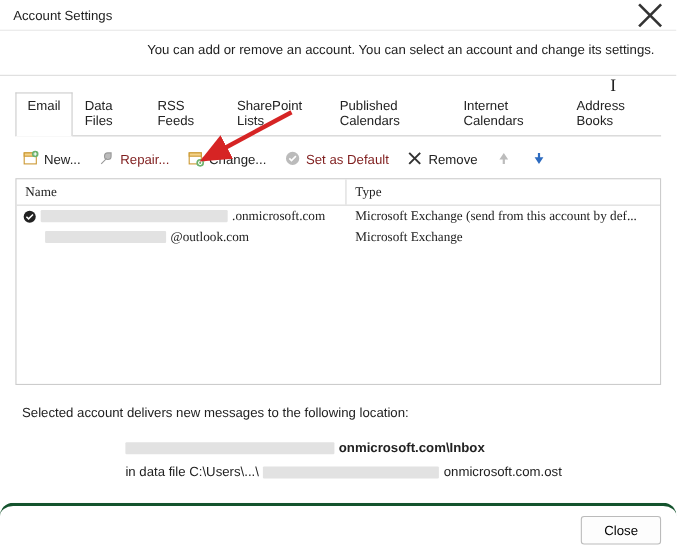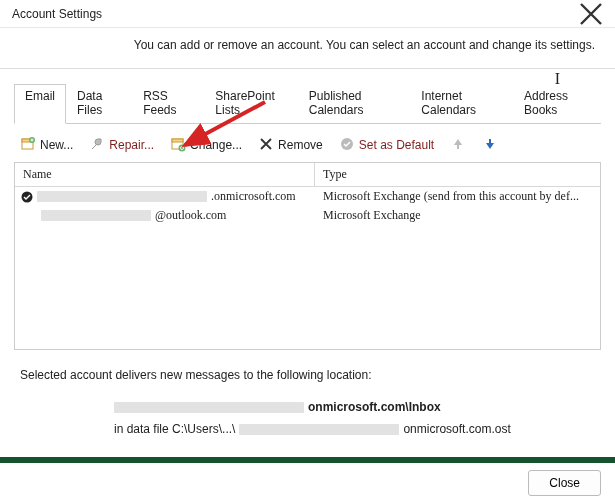--- a/index.html
+++ b/index.html
@@ -134,26 +134,27 @@
     padding: 10px 60px 10px 100px;
     font-size: 12px;
     line-height: 22px;
   }
   .delivery .l1 { display:flex; align-items:center; gap:4px; }
   .delivery .l2 { display:flex; align-items:center; gap:4px; padding-left:0;}
   .footer {
     position: absolute;
     bottom: 0; left: 0; right: 0;
     height: 46px;
-    border-top: 6px solid #14532d;
+    border-top: 3px solid #14532d;
     display: flex;
     align-items: center;
     justify-content: flex-end;
     padding: 0 14px;
     background: #fff;
+    border-radius: 12px;
   }
   .closebtn {
     border: 1px solid #bbb;
     background: #fdfdfd;
     padding: 5px 20px;
     font-size: 12px;
     border-radius: 3px;
     cursor: pointer;
   }
   .arrow {
@@ -218,36 +219,36 @@
         <svg viewBox="0 0 16 16">
             <rect x="2" y="3" width="11" height="10" fill="#fff" stroke="#cc9933"></rect>
             <rect x="2" y="3" width="11" height="3" fill="#f4d38a" stroke="#cc9933"></rect>
             <circle cx="12" cy="12" r="3.5" fill="#6db36d"></circle>
             <path d="M10.5 12 a1.5 1.5 0 1 1 0 .01" stroke="#fff" fill="none"></path>
             <path d="M13 10l1 1-1 .5z" fill="#fff"></path>
           </svg>
       </span>
       <span>Change...</span>
     </div>
-    <div class="tbtn">
-      <span class="ticon">
-        <svg viewBox="0 0 16 16">
-            <path d="M3 3 L13 13 M13 3 L3 13" stroke="#333" stroke-width="1.8"></path>
-          </svg>
-      </span>
-      <span>Remove</span>
-    </div>
     <div class="tbtn disabled">
       <span class="ticon">
         <svg viewBox="0 0 16 16">
             <circle cx="8" cy="8" r="6" fill="#bbb"></circle>
             <path d="M5 8l2 2 4-4" stroke="#fff" fill="none" stroke-width="1.5"></path>
           </svg>
       </span>
       <span>Set as Default</span>
+    </div>
+    <div class="tbtn">
+      <span class="ticon">
+        <svg viewBox="0 0 16 16">
+            <path d="M3 3 L13 13 M13 3 L3 13" stroke="#333" stroke-width="1.8"></path>
+          </svg>
+      </span>
+      <span>Remove</span>
     </div>
     <div class="tbtn disabled">
       <span class="ticon">
         <svg viewBox="0 0 16 16">
             <path d="M8 3 L12 9 L9 9 L9 13 L7 13 L7 9 L4 9 Z" fill="#bcbcbc"></path>
           </svg>
       </span>
     </div>
     <div class="tbtn">
       <span class="ticon">

